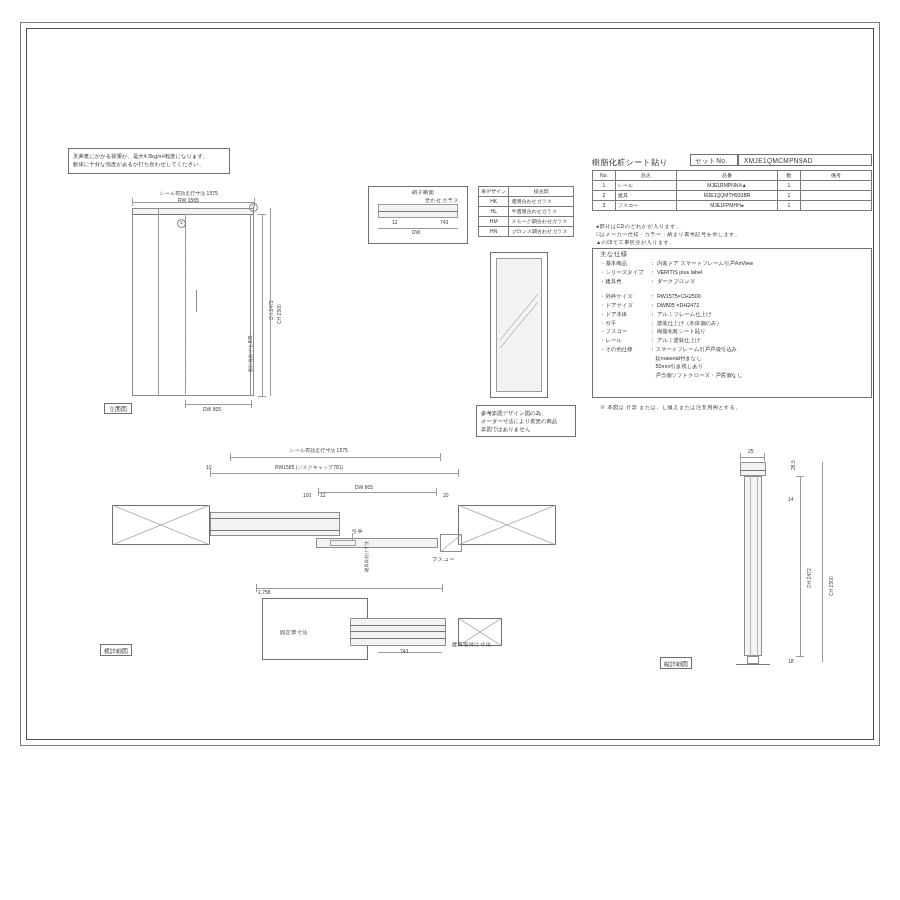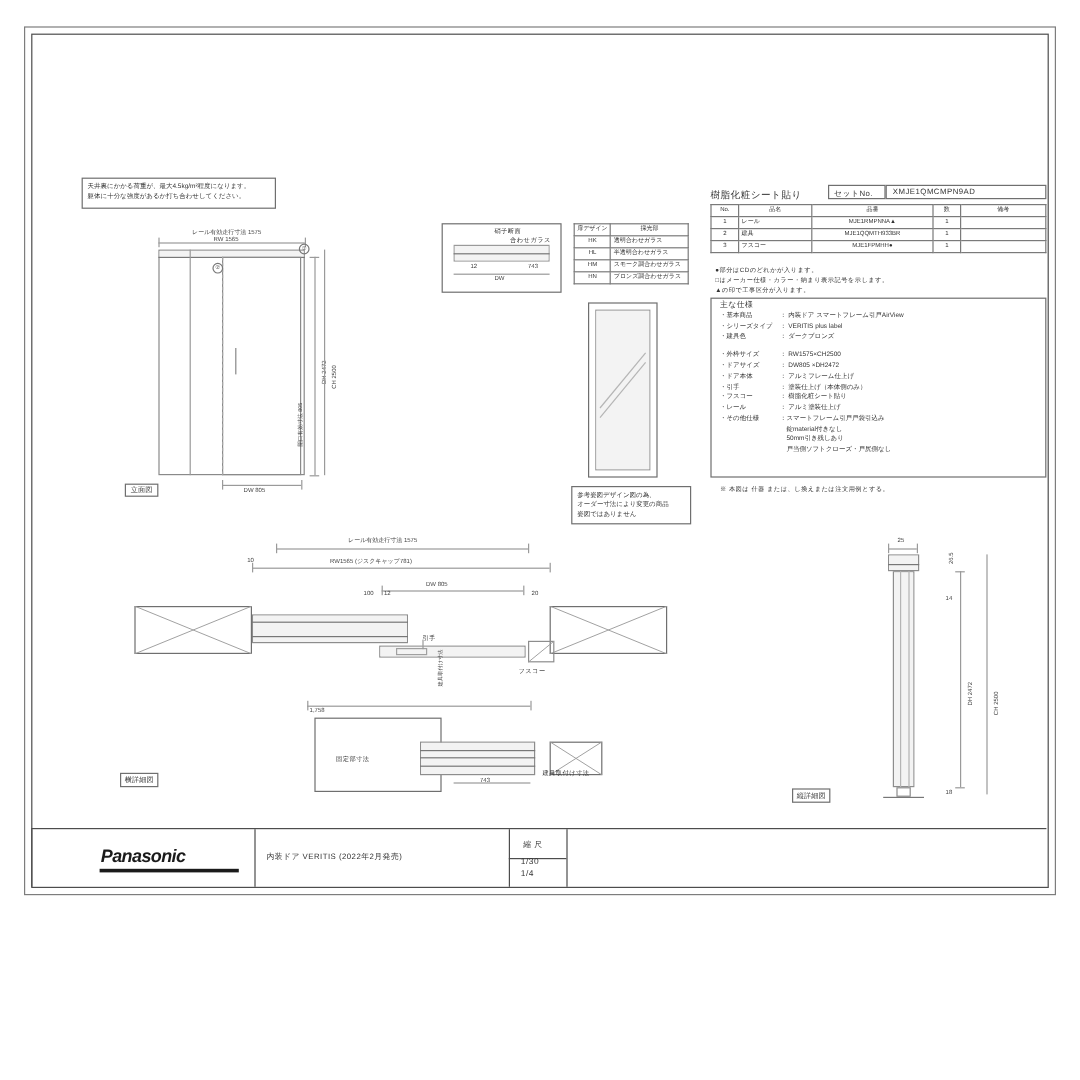--- a/index.html
+++ b/index.html
@@ -319,29 +319,14 @@
     <div class="hline thin" style="left:796px;top:656px;width:8px;"></div>
     <div class="dim rot90" style="left:806px;top:588px;">DH 2472</div>
     <div class="vline thin" style="left:822px;top:462px;height:200px;"></div>
     <div class="dim rot90" style="left:828px;top:596px;">CH 2500</div>
     <div class="dim" style="left:788px;top:496px;">14</div>
     <div class="dim" style="left:788px;top:658px;">18</div>
 
     <div class="tagbox" style="left:660px;top:657px;width:32px;height:12px;line-height:10px;">縦詳細図</div>
   </div>
 
-  <div class="title-block">
-    <div class="vline" style="left:0px;top:0px;height:48px;border-left:1px solid #4d4d4d;"></div>
-    <div class="vline" style="left:186px;top:0px;height:48px;border-left:1px solid #4d4d4d;"></div>
-    <div class="vline" style="left:398px;top:0px;height:48px;border-left:1px solid #4d4d4d;"></div>
-    <div class="vline" style="left:446px;top:0px;height:48px;border-left:1px solid #4d4d4d;"></div>
-    <div class="hline" style="left:398px;top:24px;width:48px;border-top:1px solid #4d4d4d;"></div>
-
-    <div class="brand" style="left:58px;top:14px;">Panasonic</div>
-    <div class="brand-underline" style="left:57px;top:33px;width:116px;"></div>
-
-    <div class="lbl" style="left:196px;top:19px;font-size:6.5px;">内装ドア  VERITIS (2022年2月発売)</div>
-    <div class="lbl" style="left:410px;top:9px;">縮 尺</div>
-    <div class="lbl" style="left:408px;top:24px;font-size:7px;">1/30</div>
-    <div class="lbl" style="left:408px;top:34px;font-size:7px;">1/4</div>
-  </div>
 
 </div>
 
 </body></html>

